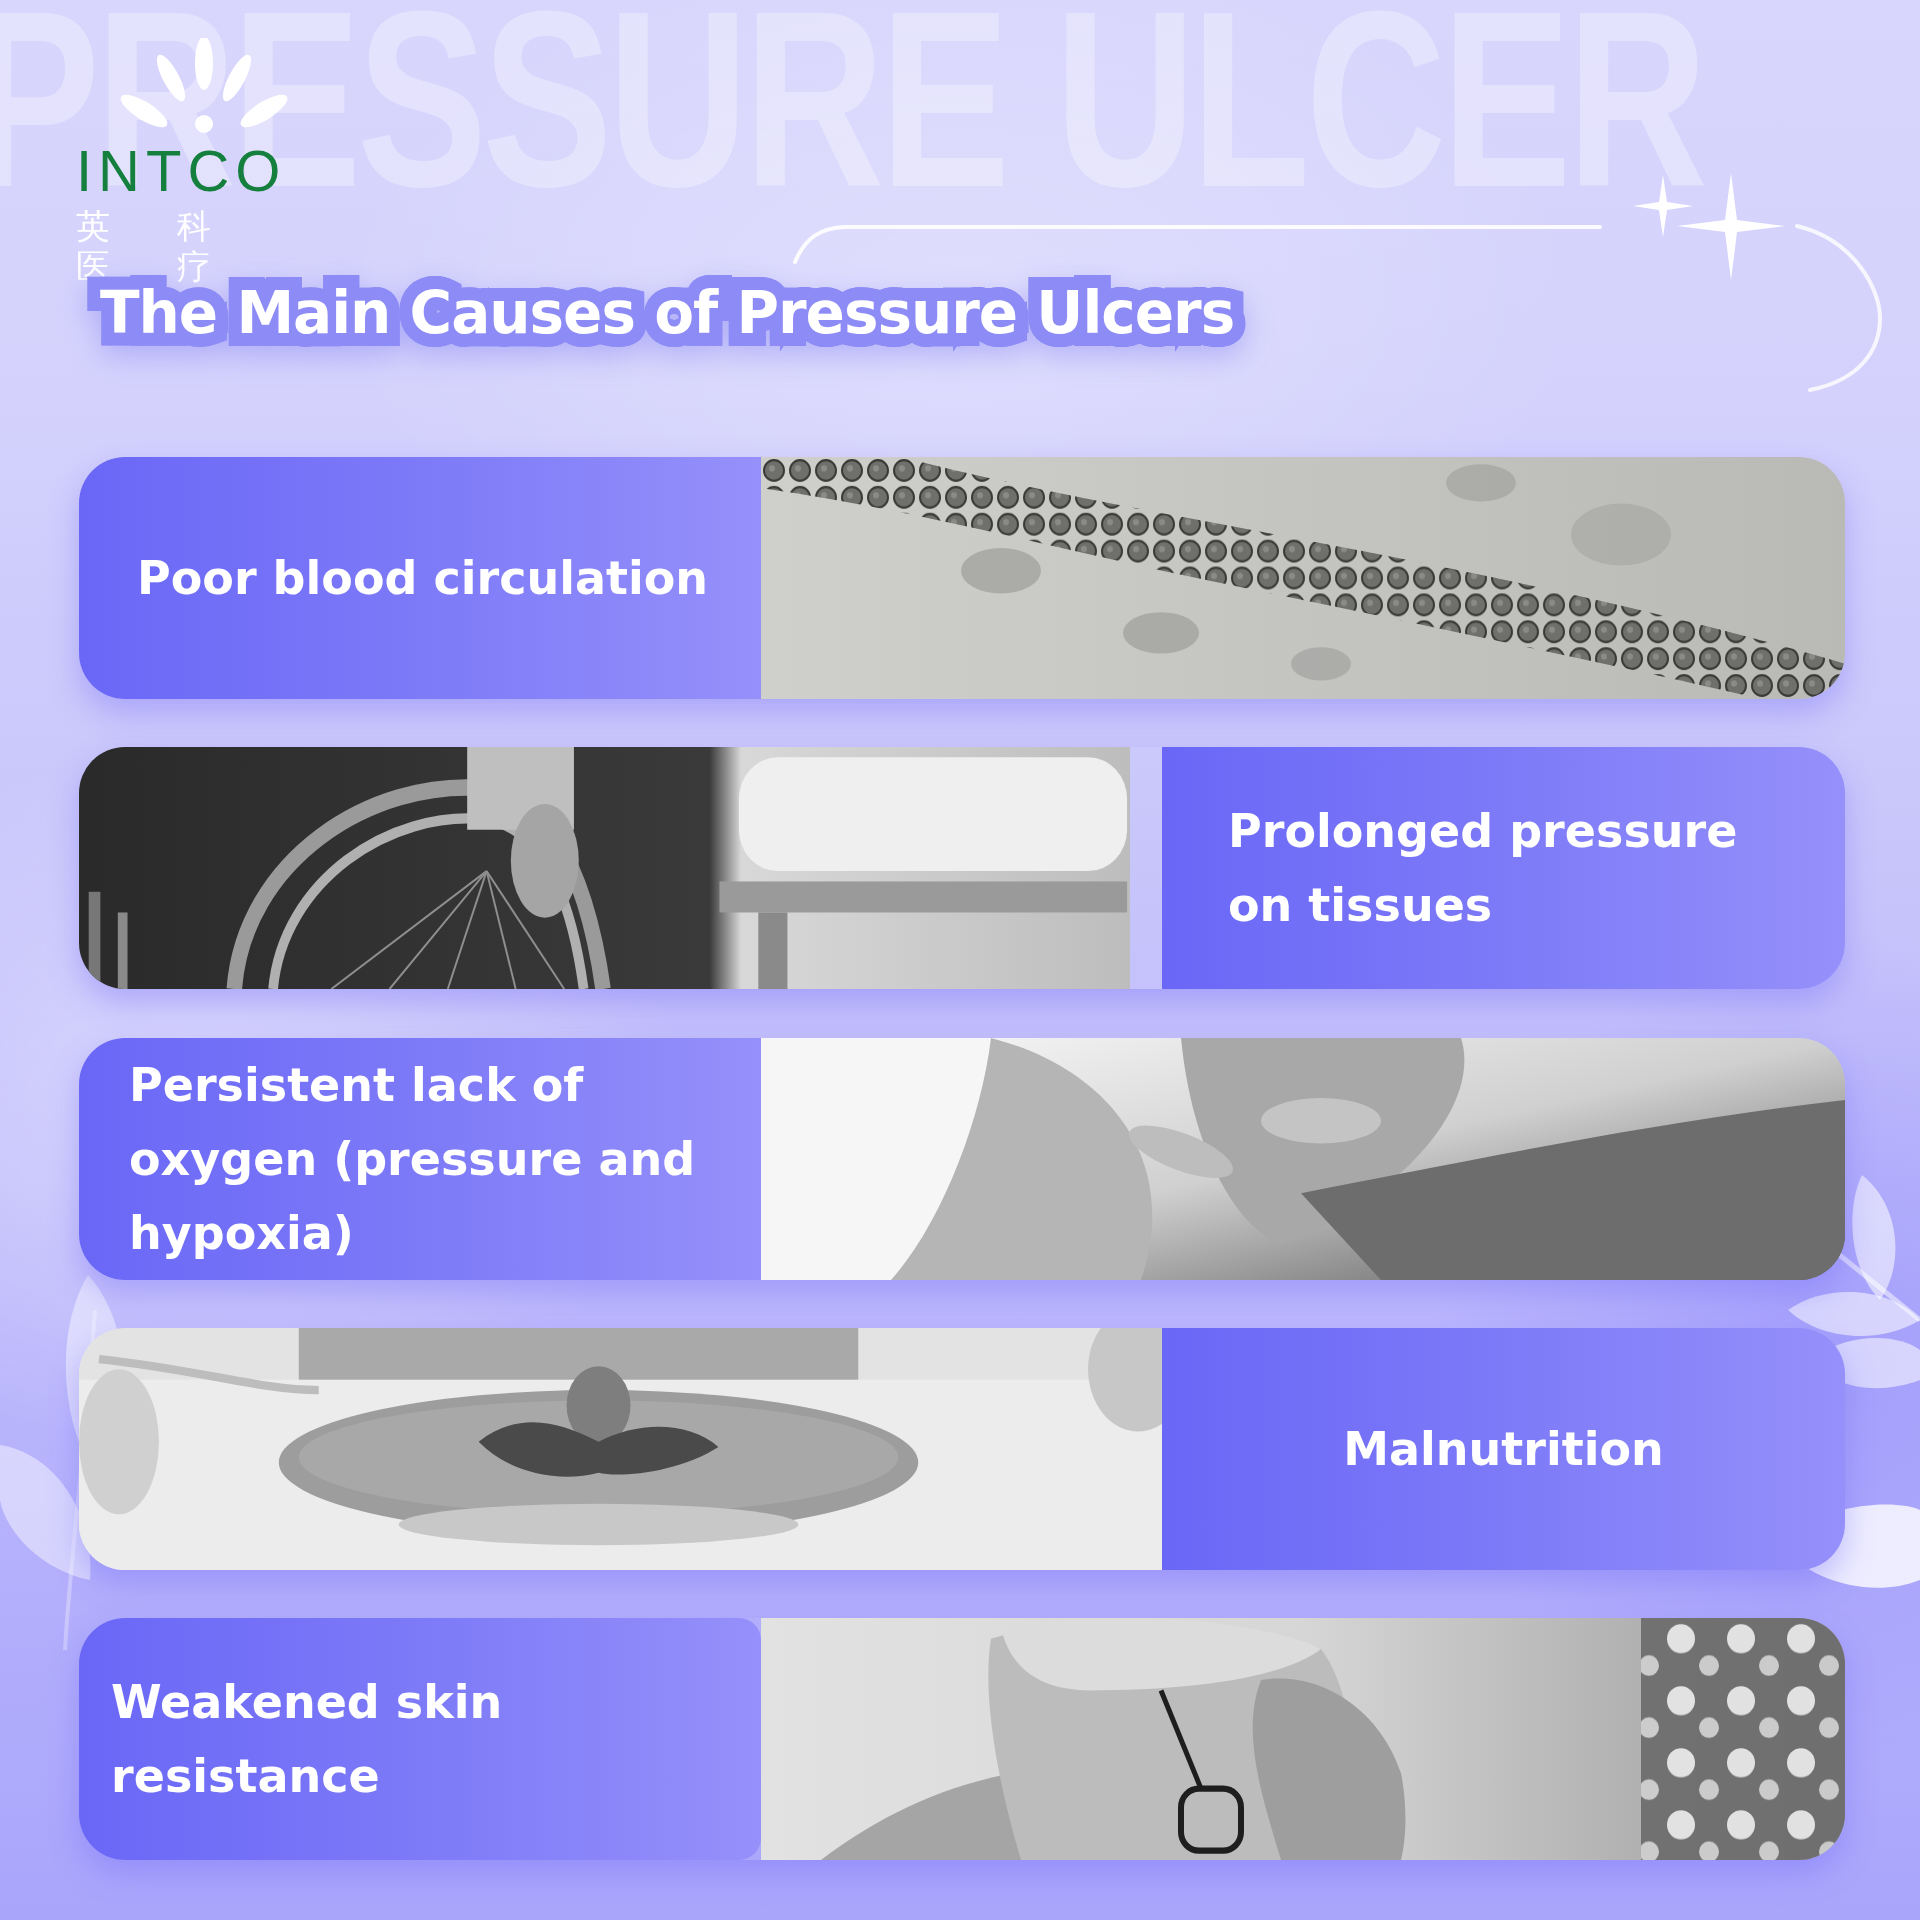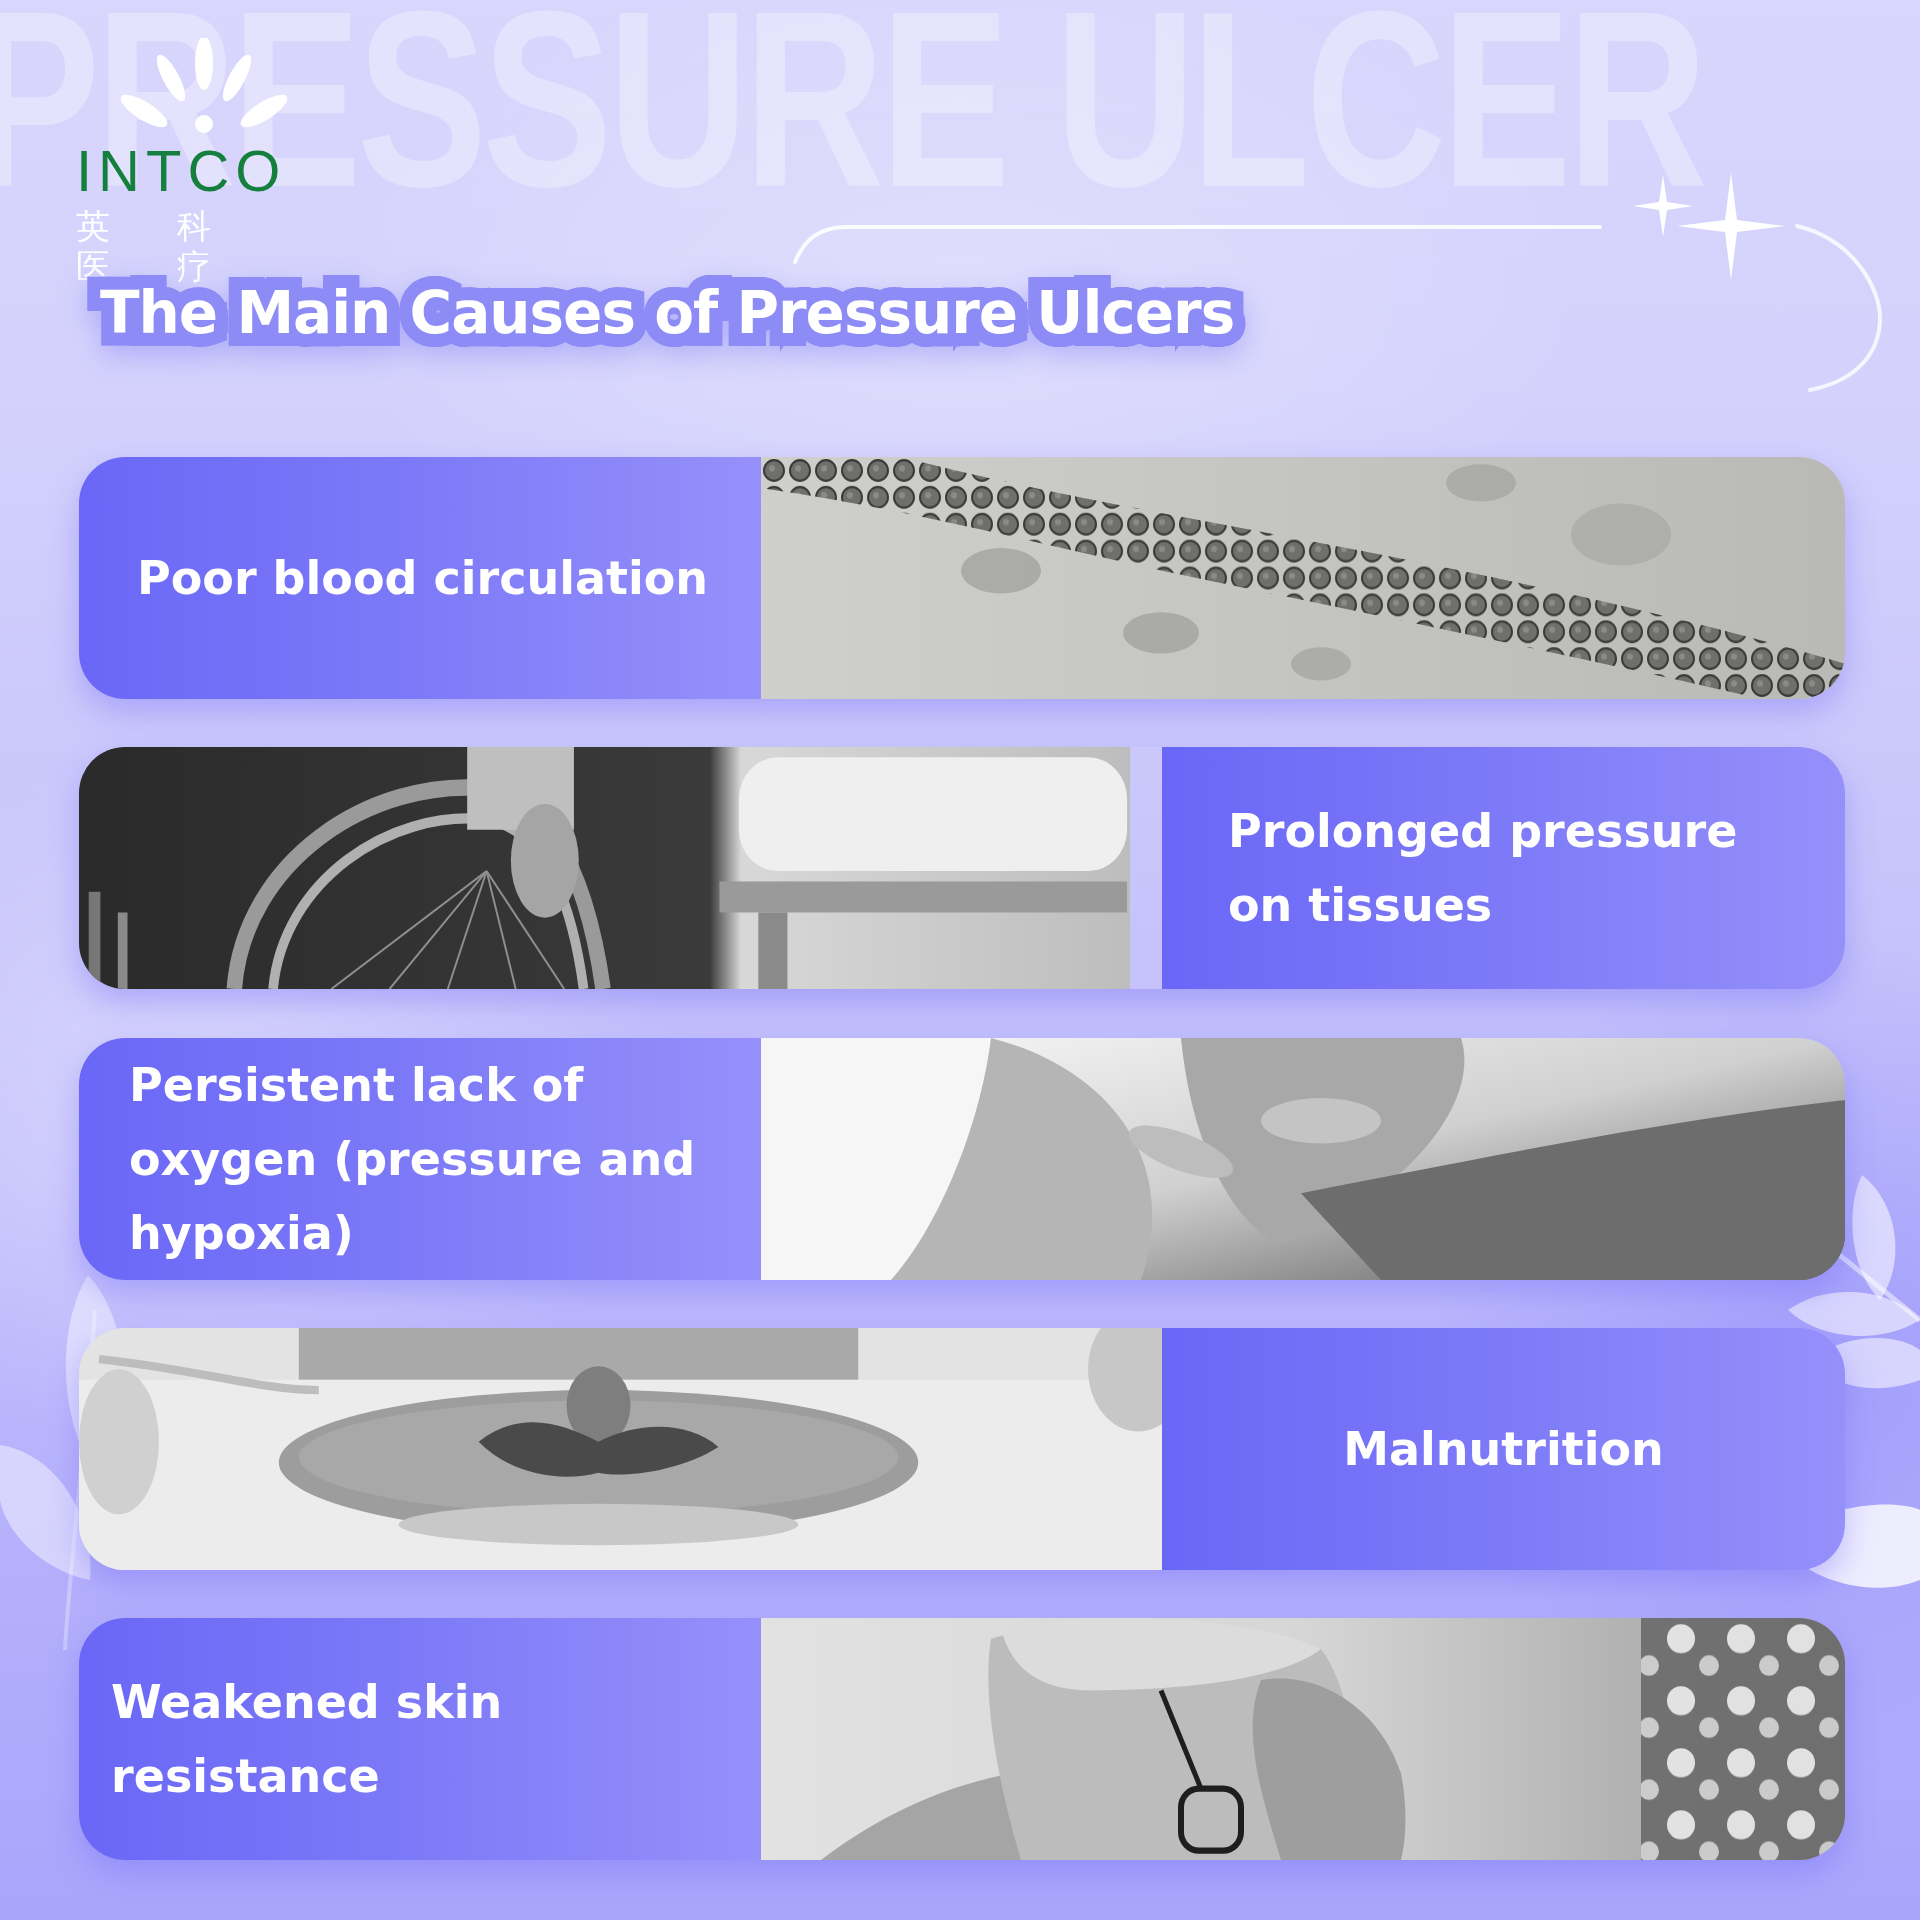--- a/index.html
+++ b/index.html
@@ -242,21 +242,21 @@
       <ellipse cx="40" cy="110" rx="40" ry="70" fill="#d0d0d0"></ellipse>
       <ellipse cx="1060" cy="40" rx="50" ry="60" fill="#c7c7c7"></ellipse>
     </svg>
   </div>
   <div class="panel right center">
     <span>Malnutrition</span>
   </div>
 </div>
 
 <div class="card" style="top:1618px;">
-  <div class="panel left" style="padding-left:32px;">
+  <div class="panel left" style="padding-left:32px;border-radius:22px;">
     <span>Weakened skin resistance</span>
   </div>
   <div class="photo">
     <svg viewBox="0 0 1084 234" preserveAspectRatio="none">
       <defs>
         <linearGradient id="g5" x1="0" x2="1" y1="0" y2="0">
           <stop offset="0" stop-color="#e2e2e2"></stop>
             <stop offset="0.5" stop-color="#d6d6d6"></stop>
             <stop offset="1" stop-color="#9a9a9a"></stop>
         </linearGradient>

